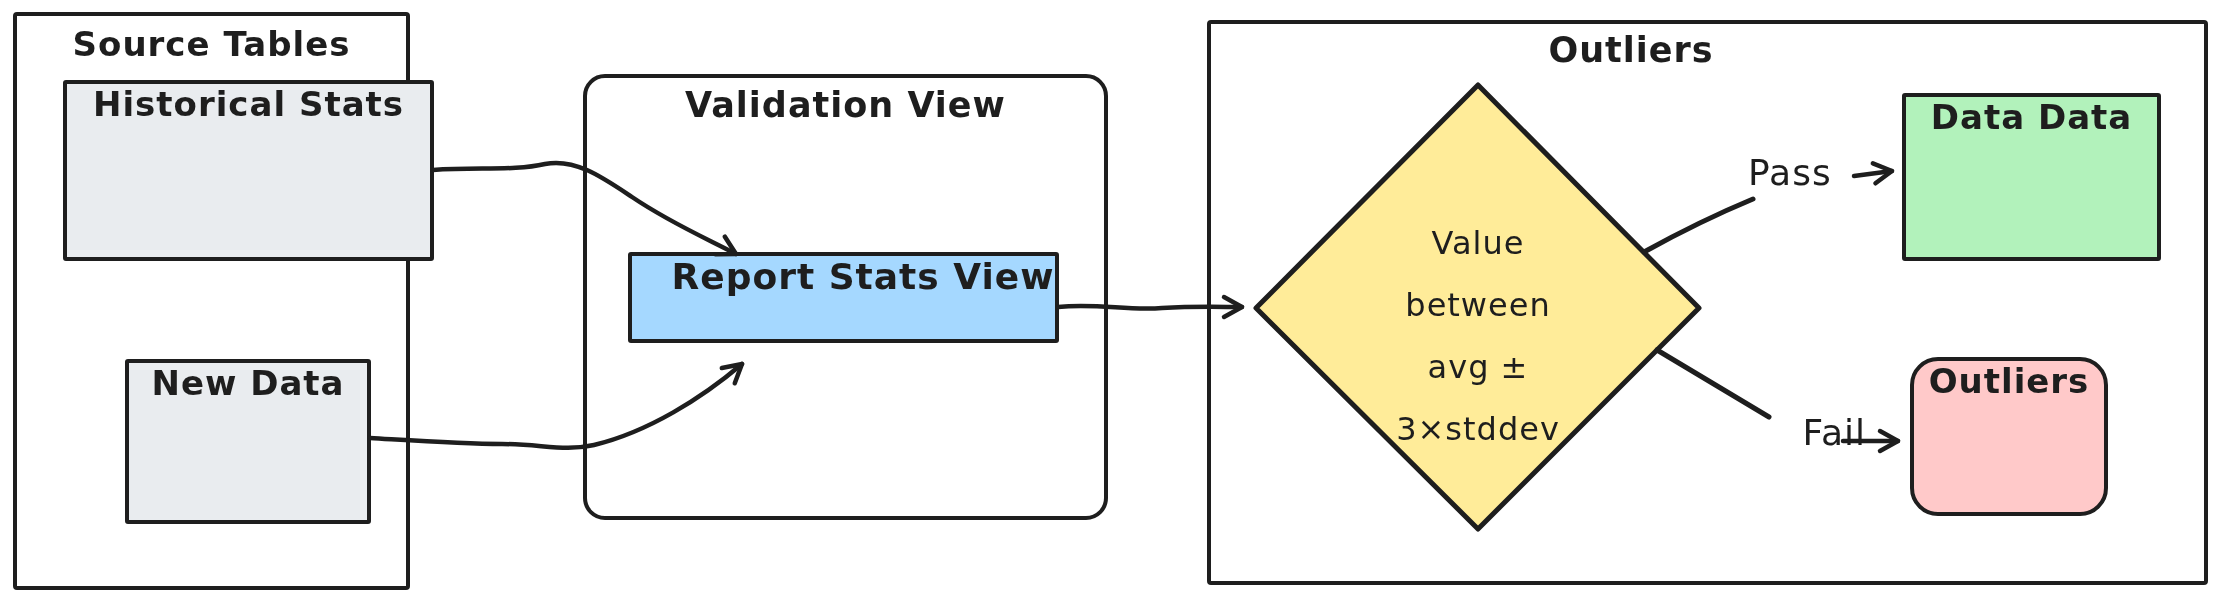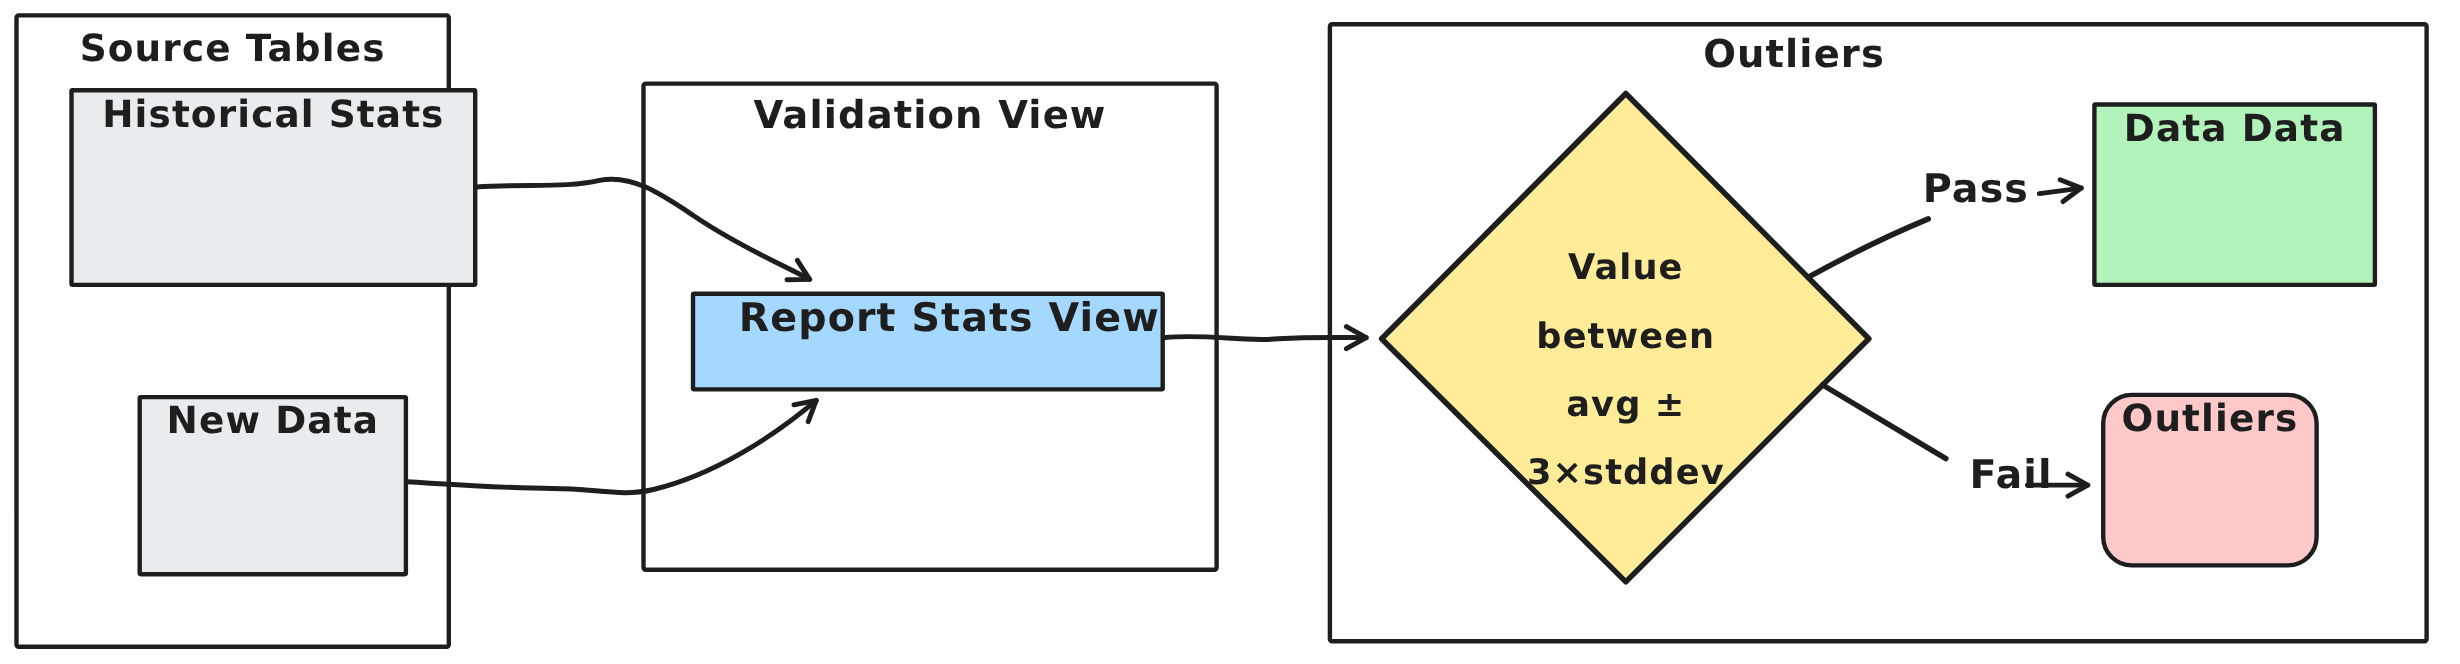--- a/index.html
+++ b/index.html
@@ -29,42 +29,42 @@
     position: absolute;
     left: 0;
     right: 0;
     text-align: center;
     font-weight: 600;
     letter-spacing: 1px;
     white-space: nowrap;
   }
   #group-source   { left: 13px;  top: 12px; width: 397px;  height: 578px; }
   #group-source .group-title { top: 8px; font-size: 34px; }
-  #group-validation { left: 583px; top: 74px; width: 525px; height: 446px; }
+  #group-validation { left: 583px; top: 74px; width: 525px; height: 446px; border-radius: 22px; }
   #group-validation .group-title { top: 7px; font-size: 35px; }
   #group-results  { left: 1207px; top: 20px; width: 1001px; height: 565px; }
   #group-results .group-title { left: 0; right: auto; width: 840px; top: 6px; font-size: 35px; }
 
   
   .node {
     position: absolute;
     border: 4px solid #1e1e1e;
     border-radius: 3px;
     box-sizing: border-box;
     display: flex;
     justify-content: center;
     font-size: 34px;
     font-weight: 600;
     letter-spacing: 1px;
     white-space: nowrap;
     z-index: 2;
   }
   #node-historical { left: 63px;  top: 80px;  width: 371px; height: 181px; }
   #node-newdata    { left: 125px; top: 359px; width: 246px; height: 165px; }
-  #node-report     { left: 628px; top: 265px; width: 431px; height: 91px; font-size: 36px; padding-left: 39px; }
+  #node-report     { left: 628px; top: 252px; width: 431px; height: 91px; font-size: 36px; padding-left: 39px; }
   #node-valid      { left: 1902px; top: 93px;  width: 259px; height: 168px; }
   #node-outliers   { left: 1910px; top: 357px; width: 198px; height: 159px; }
 
   
   #overlay {
     position: absolute;
     left: 0; top: 0;
     width: 2236px;
     height: 604px;
     z-index: 5;
@@ -72,21 +72,21 @@
   }
   #overlay path, #overlay polygon {
     stroke-linecap: round;
     stroke-linejoin: round;
   }
 
   
   .float-label {
     position: absolute;
     z-index: 10;
-    font-weight: 700;
+    font-weight: 400;
     letter-spacing: 1px;
     color: #1e1e1e;
   }
   #label-decision {
     left: 1338px;
     top: 212px;
     width: 280px;
     text-align: center;
     font-size: 32px;
     line-height: 62px;

